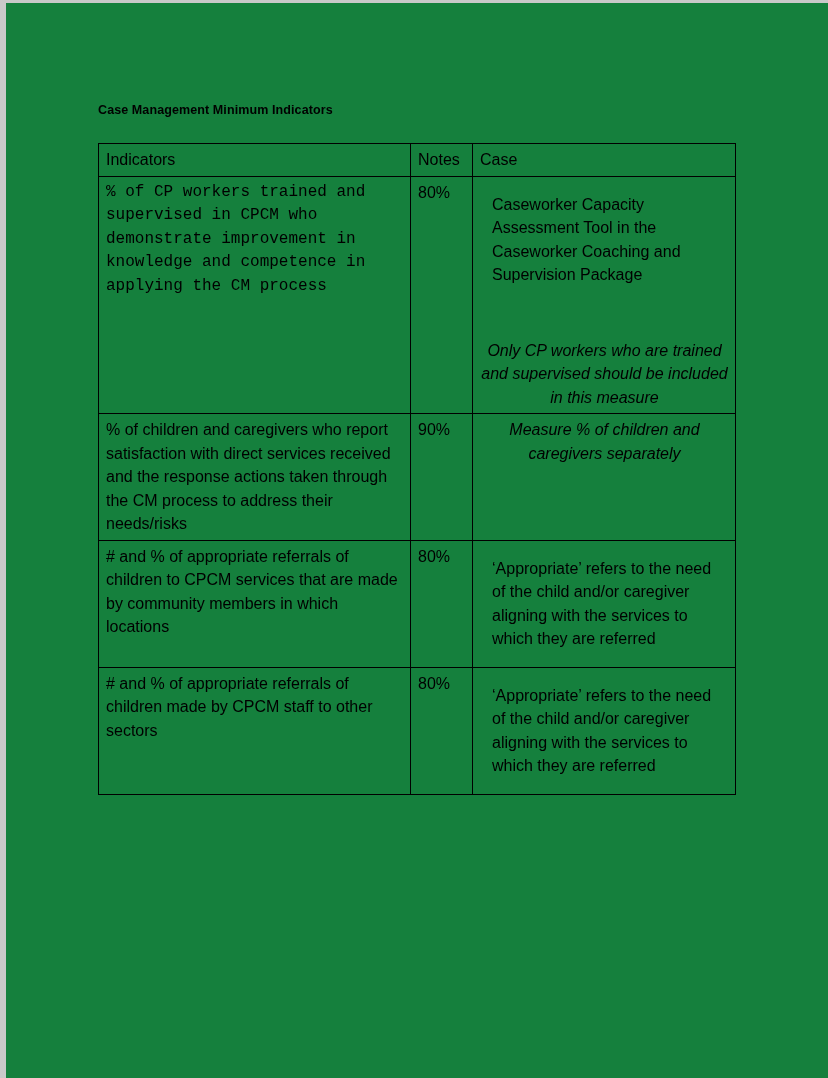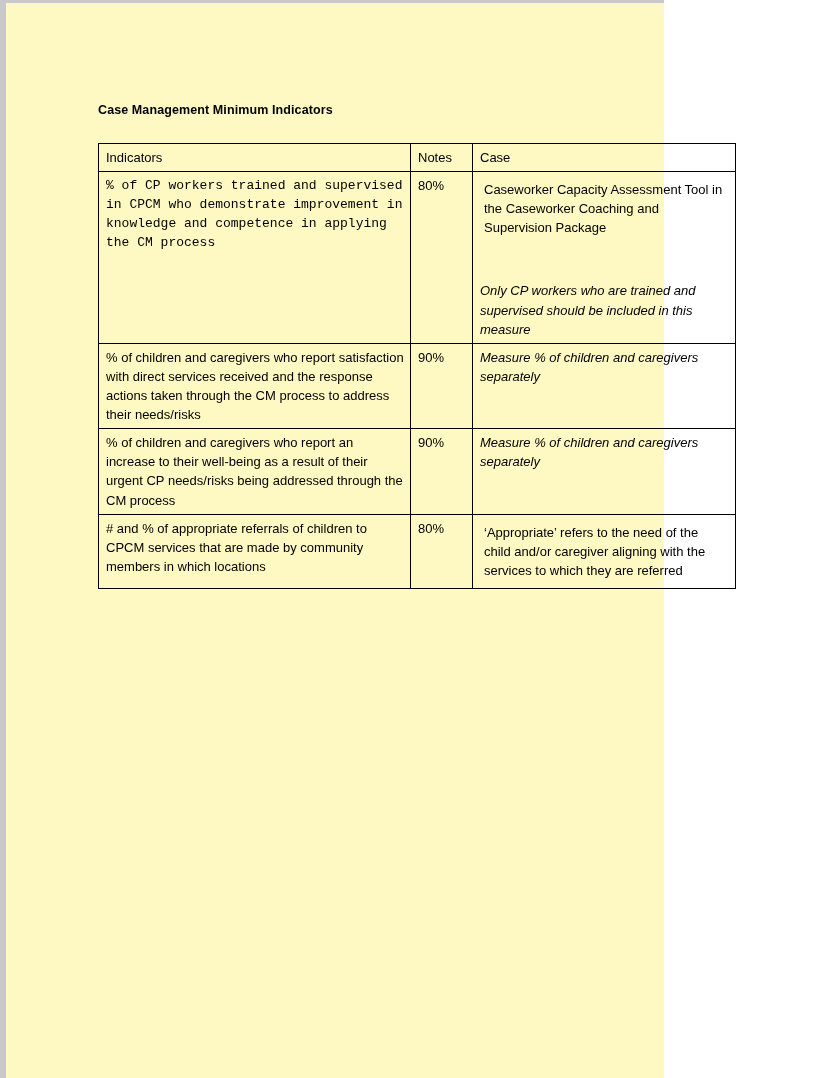--- a/index.html
+++ b/index.html
@@ -11,23 +11,23 @@
     width: 828px;
     height: 1078px;
     font-family: "Liberation Sans", sans-serif;
     color: #000000;
     overflow: hidden;
   }
 
   .page {
     position: relative;
     box-sizing: border-box;
-    width: 664px;
+    width: 828px;
     height: 1078px;
-    background: #fef9c3;
+    background: #15803d;
     border-left: 6px solid #c9c9c9;
     border-top: 3px solid #c9c9c9;
     padding: 0;
   }
 
   .doc-title {
     position: absolute;
     left: 92px;
     top: 100px;
     font-size: 12.5px;
@@ -44,40 +44,41 @@
     width: 637px;
     border-collapse: collapse;
     table-layout: fixed;
   }
 
   .indicator-table td,
   .indicator-table th {
     border: 1.6px solid #000000;
     vertical-align: top;
     padding: 4px 6px 4px 7px;
-    font-size: 13px;
+    font-size: 16px;
     line-height: 1.47;
     text-align: left;
     font-weight: normal;
   }
 
   .col-indicator { width: 312px; }
   .col-target    { width: 62px; }
   .col-notes     { width: 263px; }
 
   thead th {
     font-weight: bold;
     padding-top: 3px;
     padding-bottom: 3px;
   }
 
-  .note-block { margin: 4px; }
+  .note-block { margin: 12px; }
   .note-italic {
     font-style: italic;
     margin: 0;
+    text-align: center;
   }
   .note-gap-lg { height: 40px; }
 
   .cell-pad-bottom-lg { padding-bottom: 92px; font-family: Liberation Mono, monospace; }
   .cell-pad-bottom-md { padding-bottom: 42px; }
   .cell-pad-top-md    { padding-top: 26px; margin-top: 29px; }
 
   .target-cell { white-space: nowrap; }
 </style>
 </head>
@@ -113,34 +114,34 @@
       </tr>
 
       <tr>
         <td>% of children and caregivers who report satisfaction with direct services received and the response actions taken through the CM process to address their needs/risks</td>
         <td class="target-cell">90%</td>
         <td class="cell-pad-top-md">
           <p class="note-italic">Measure % of children and caregivers separately</p>
         </td>
       </tr>
 
-      <tr>
-        <td>% of children and caregivers who report an increase to their well-being as a result of their urgent CP needs/risks being addressed through the CM process</td>
-        <td class="target-cell">90%</td>
-        <td class="cell-pad-top-md">
-          <p class="note-italic">Measure % of children and caregivers separately</p>
-        </td>
-      </tr>
 
 
       <tr>
         <td class="cell-pad-bottom-md"># and % of appropriate referrals of children to CPCM services that are made by community members in which locations</td>
         <td class="target-cell">80%</td>
         <td>
           <p class="note-block">‘Appropriate’ refers to the need of the child and/or caregiver aligning with the services to which they are referred</p>
         </td>
       </tr>
 
+      <tr>
+        <td class="cell-pad-top-md"># and % of appropriate referrals of children made by CPCM staff to other sectors</td>
+        <td class="target-cell">80%</td>
+        <td>
+          <p class="note-block">‘Appropriate’ refers to the need of the child and/or caregiver aligning with the services to which they are referred</p>
+        </td>
+      </tr>
 
     </tbody>
   </table>
 
 </div>
 
 </body></html>

